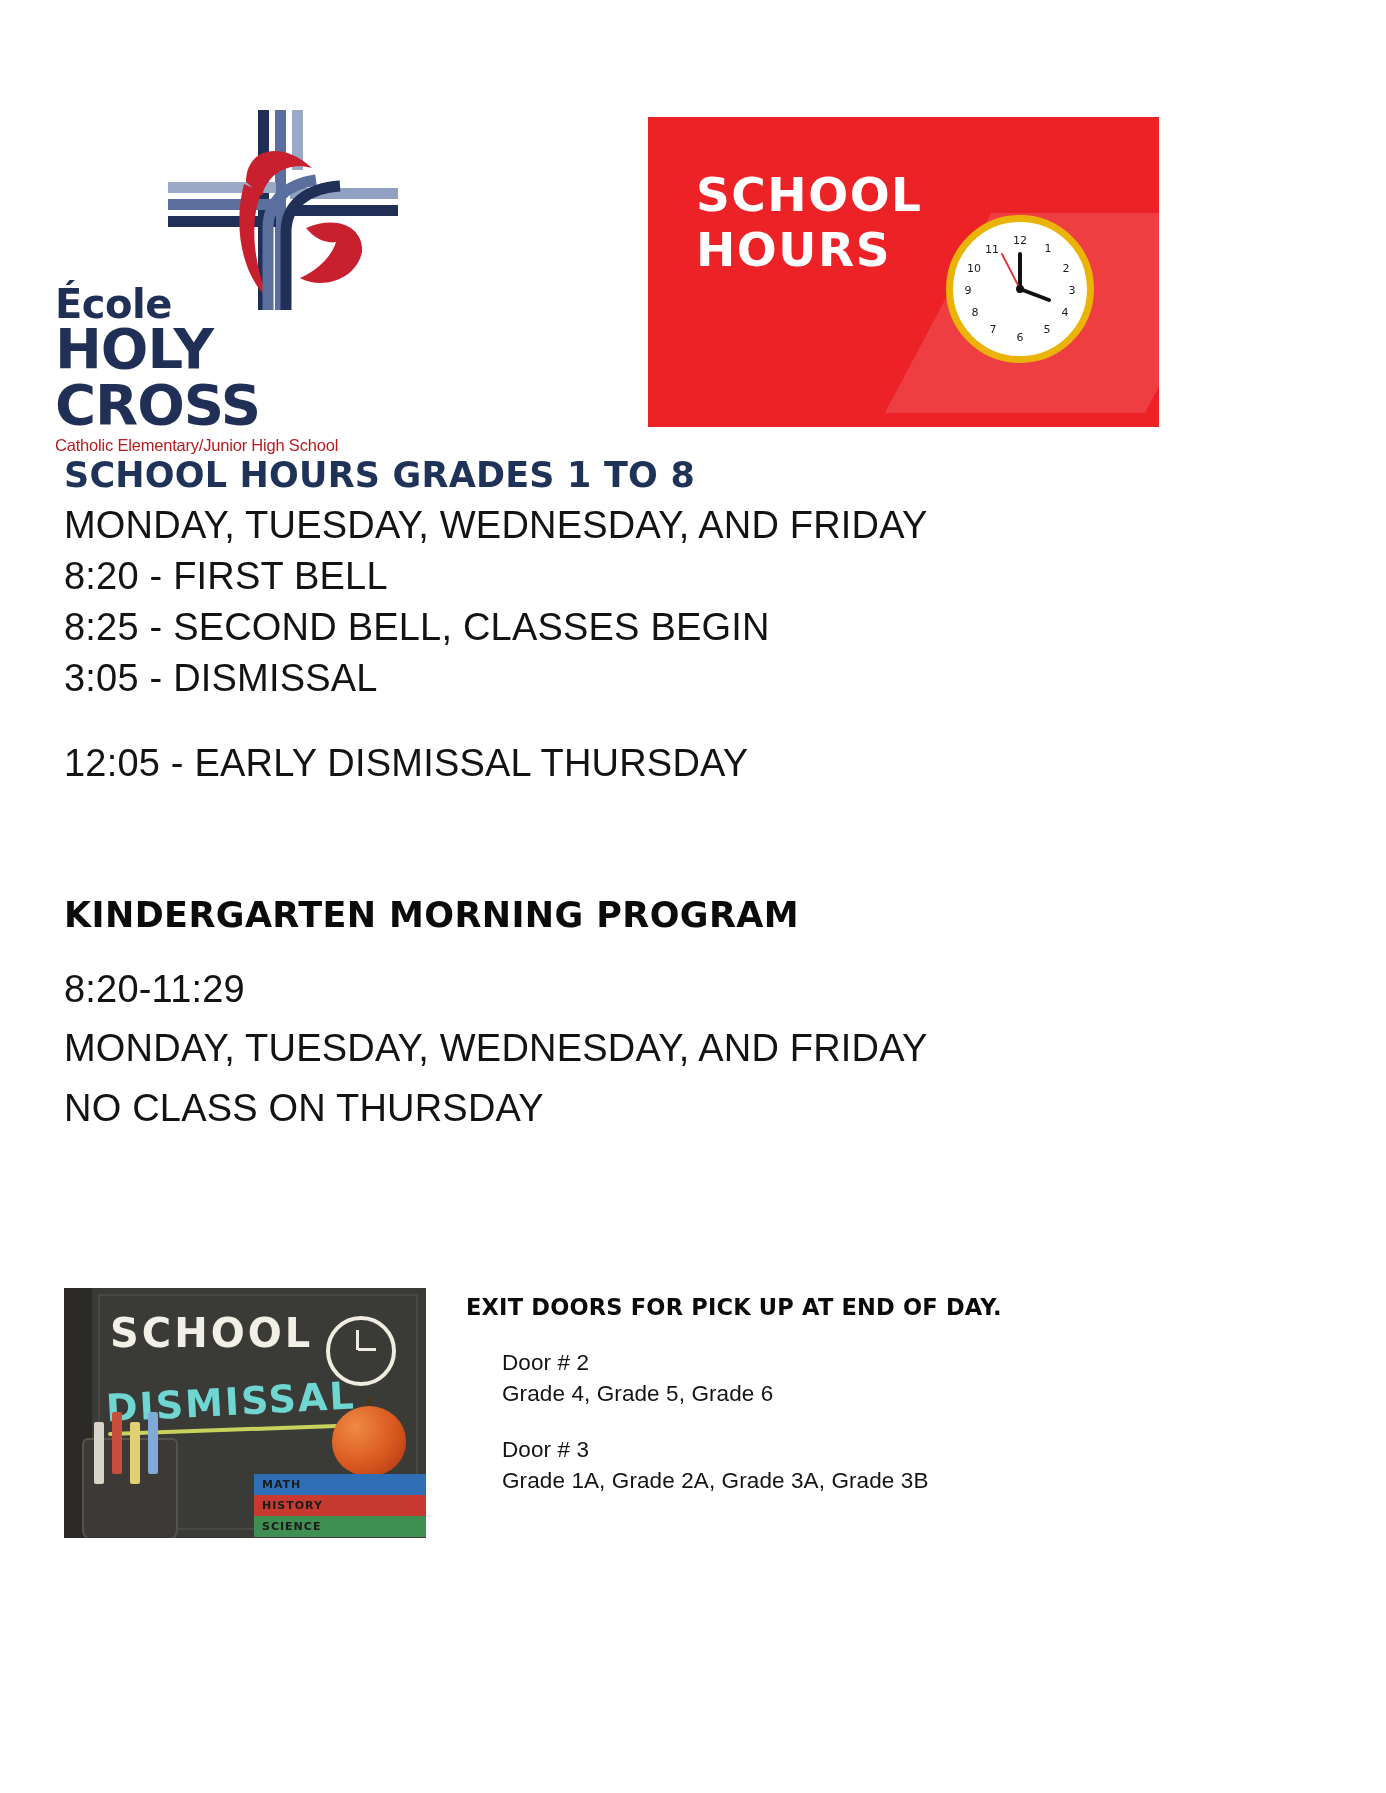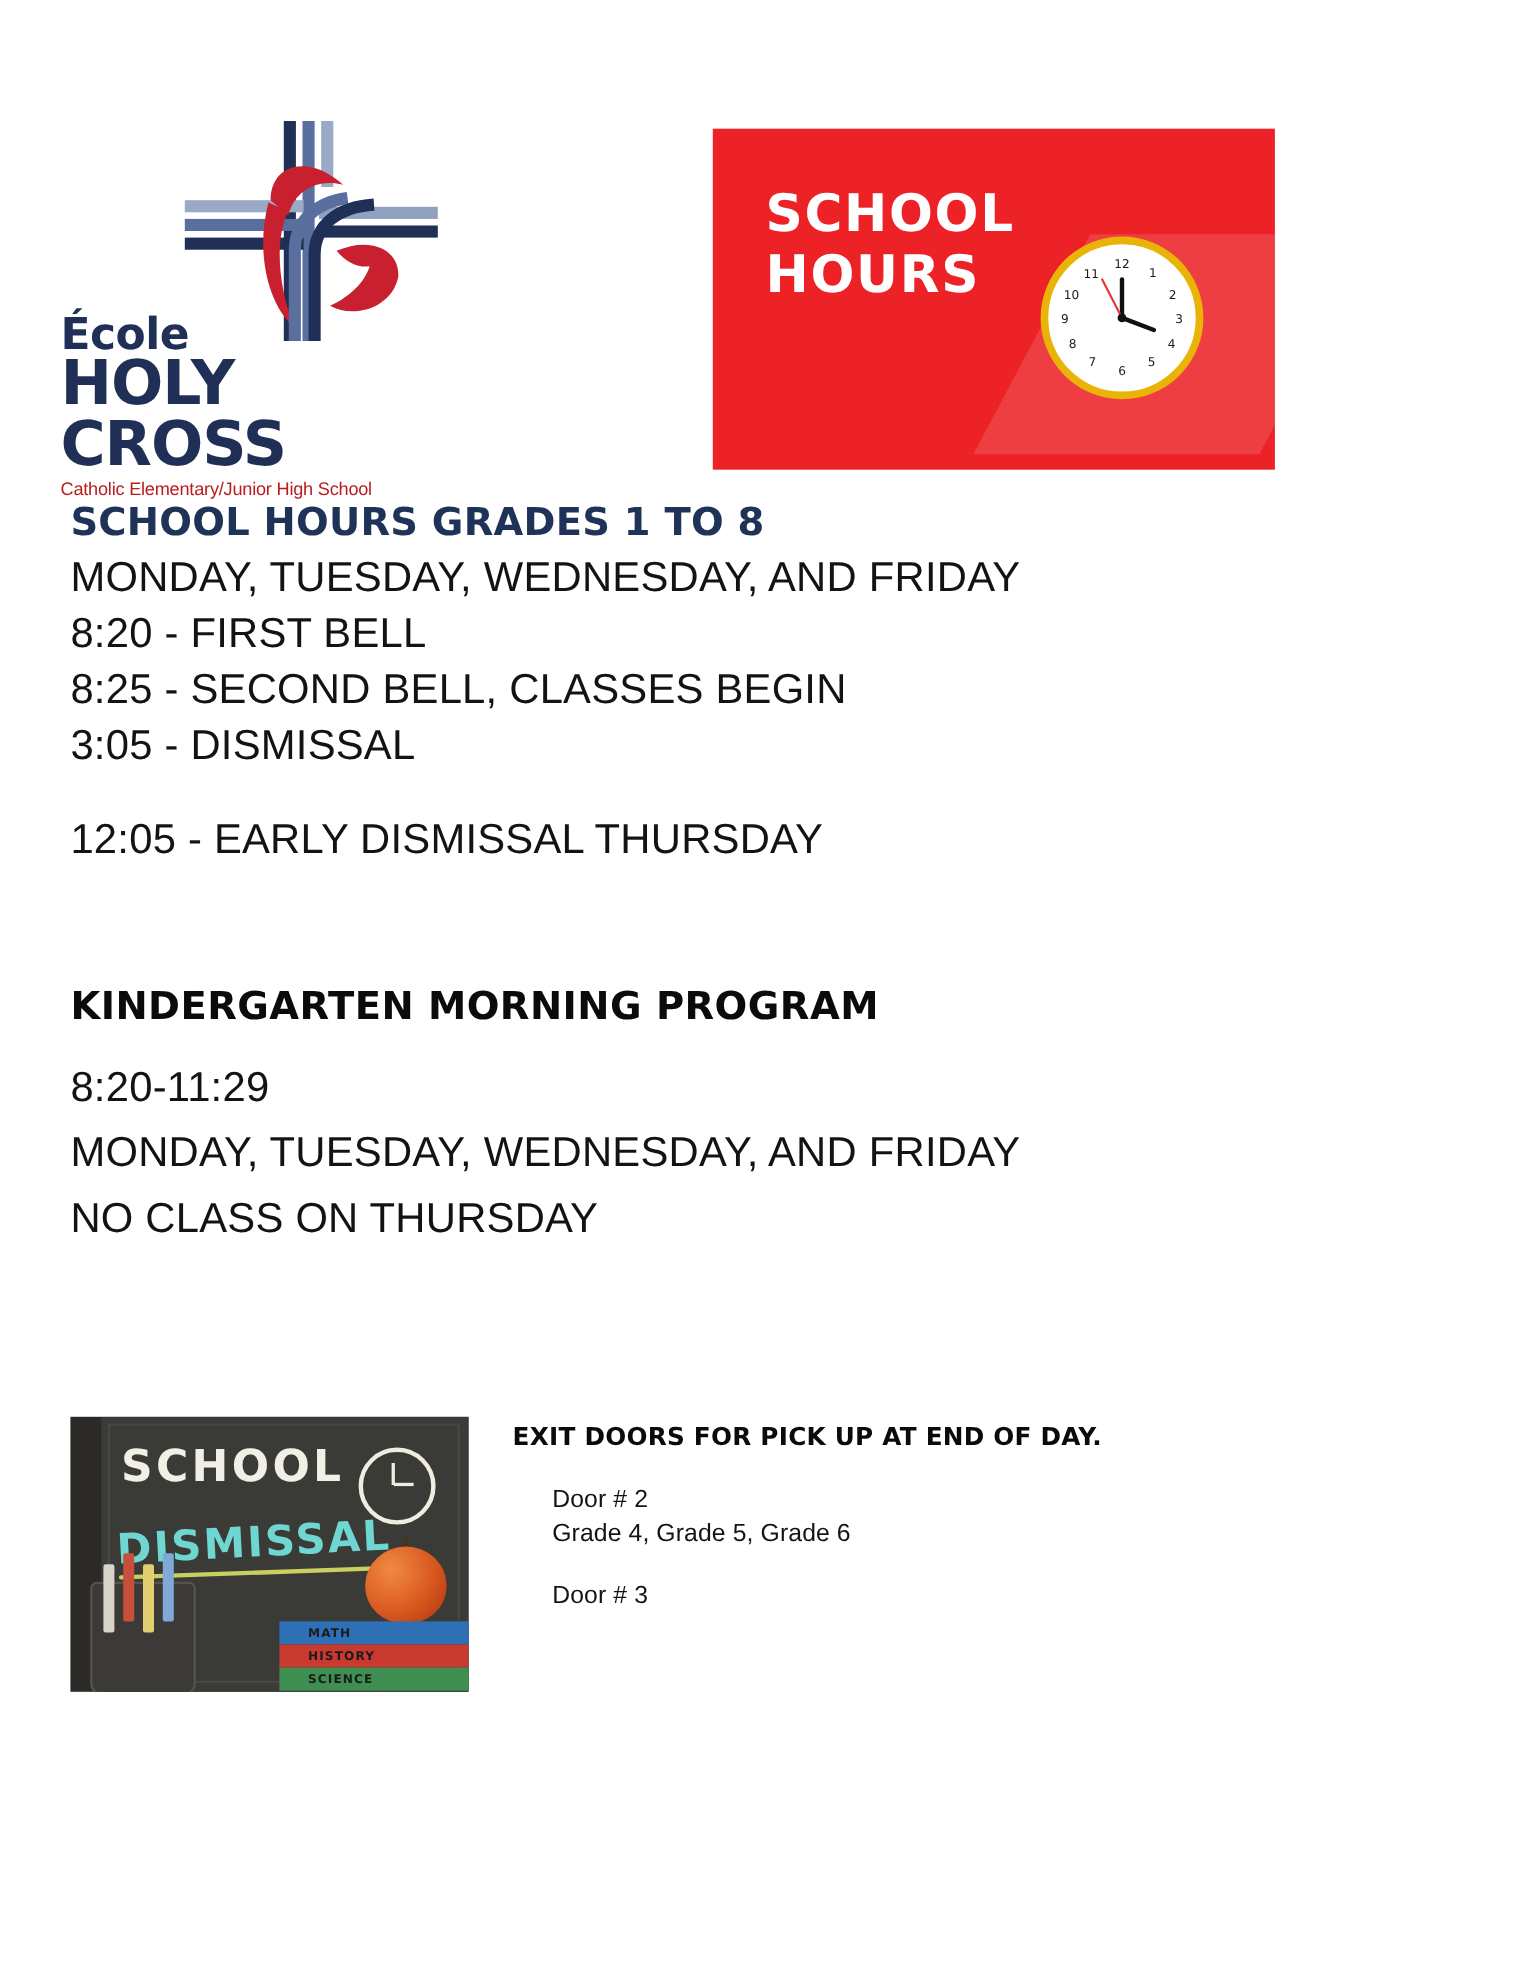--- a/index.html
+++ b/index.html
@@ -290,21 +290,21 @@
     position: absolute;
     left: 0;
     width: 172px;
     height: 21px;
     box-sizing: border-box;
     font-family: "DejaVu Sans", sans-serif;
     font-size: 11px;
     font-weight: bold;
     color: #1c1c1c;
     letter-spacing: 1px;
-    padding-left: 26px;
+    padding-left: 8px;
     line-height: 21px;
   }
 
   .footer-text {
     position: absolute;
     left: 402px;
     top: 6px;
     width: 860px;
   }
   .exit-title {
@@ -444,15 +444,16 @@
   <div class="footer-text">
     <div class="exit-title">EXIT DOORS FOR PICK UP AT END OF DAY.</div>
 
     <div class="door-group">
       <div class="door-line">Door # 2</div>
       <div class="door-line">Grade 4, Grade 5, Grade 6</div>
     </div>
 
     <div class="door-group">
       <div class="door-line">Door # 3</div>
+      <div class="door-line">Grade 1A, Grade 2A, Grade 3A, Grade 3B</div>
     </div>
   </div>
 </div>
 
 </body></html>

